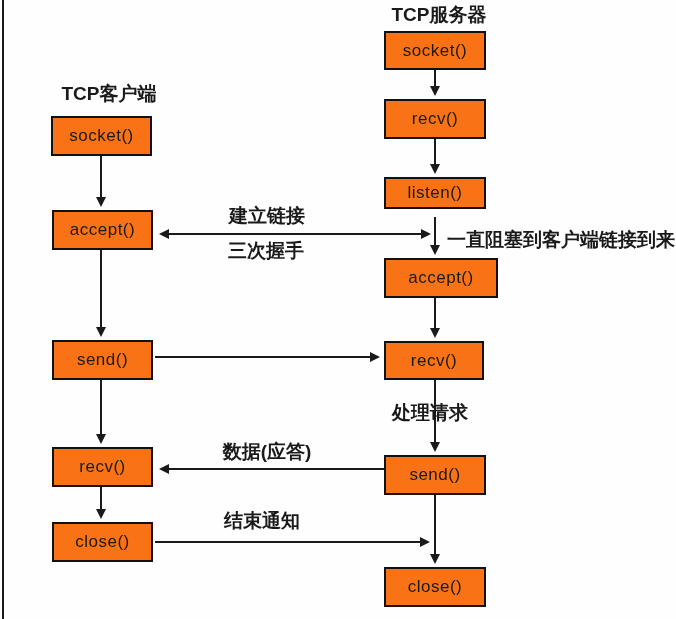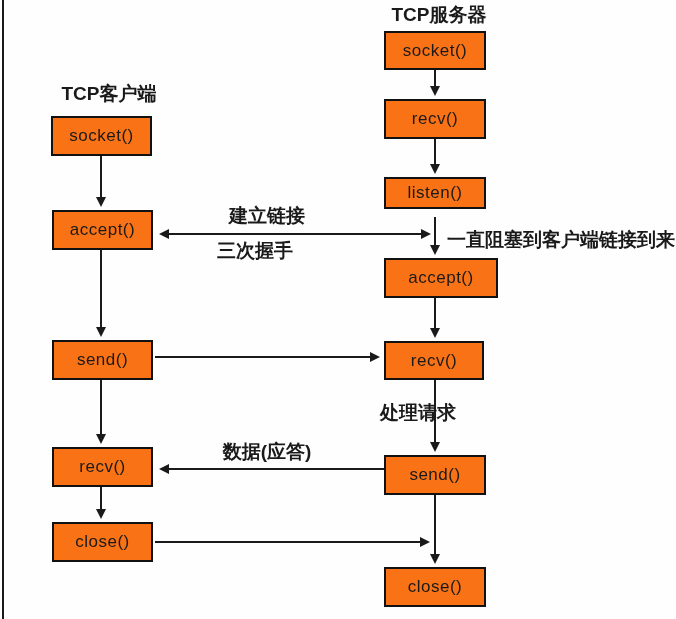--- a/index.html
+++ b/index.html
@@ -46,24 +46,25 @@
 
   <div class="box" style="left:384px;top:31px;width:102px;height:39px;">socket()</div>
   <div class="box" style="left:384px;top:99px;width:102px;height:40px;">recv()</div>
   <div class="box" style="left:384px;top:177px;width:102px;height:32px;">listen()</div>
   <div class="box" style="left:384px;top:258px;width:114px;height:40px;">accept()</div>
   <div class="box" style="left:384px;top:341px;width:100px;height:39px;">recv()</div>
   <div class="box" style="left:384px;top:455px;width:102px;height:40px;">send()</div>
   <div class="box" style="left:384px;top:567px;width:102px;height:40px;">close()</div>
 
   <div class="lbl" style="left:267px;top:216px;">建立链接</div>
-  <div class="lbl" style="left:255px;top:251px;">三次握手</div>
+  <div class="lbl" style="left:266px;top:251px;">三次握手</div>
   <div class="lbl-left" style="left:447px;top:227px;">一直阻塞到客户端链接到来</div>
-  <div class="lbl" style="left:418px;top:413px;text-align:center;">处理请求</div>
+  <div class="lbl" style="left:430px;top:413px;text-align:center;">处理请求</div>
   <div class="lbl" style="left:267px;top:452px;text-align:center;">数据(应答)</div>
+  <div class="lbl" style="left:262px;top:521px;">结束通知</div>
 
   <svg class="wires" xmlns="http://www.w3.org/2000/svg">
     <defs>
       <marker id="arrE" viewBox="0 0 12 12" refX="9" refY="6" markerWidth="12" markerHeight="12" orient="auto" markerUnits="userSpaceOnUse">
         <path class="arrhead" d="M1,1 L11,6 L1,11 Z"></path>
       </marker>
       <marker id="arrS" viewBox="0 0 12 12" refX="9" refY="6" markerWidth="12" markerHeight="12" orient="auto-start-reverse" markerUnits="userSpaceOnUse">
         <path class="arrhead" d="M1,1 L11,6 L1,11 Z"></path>
       </marker>
     </defs>

